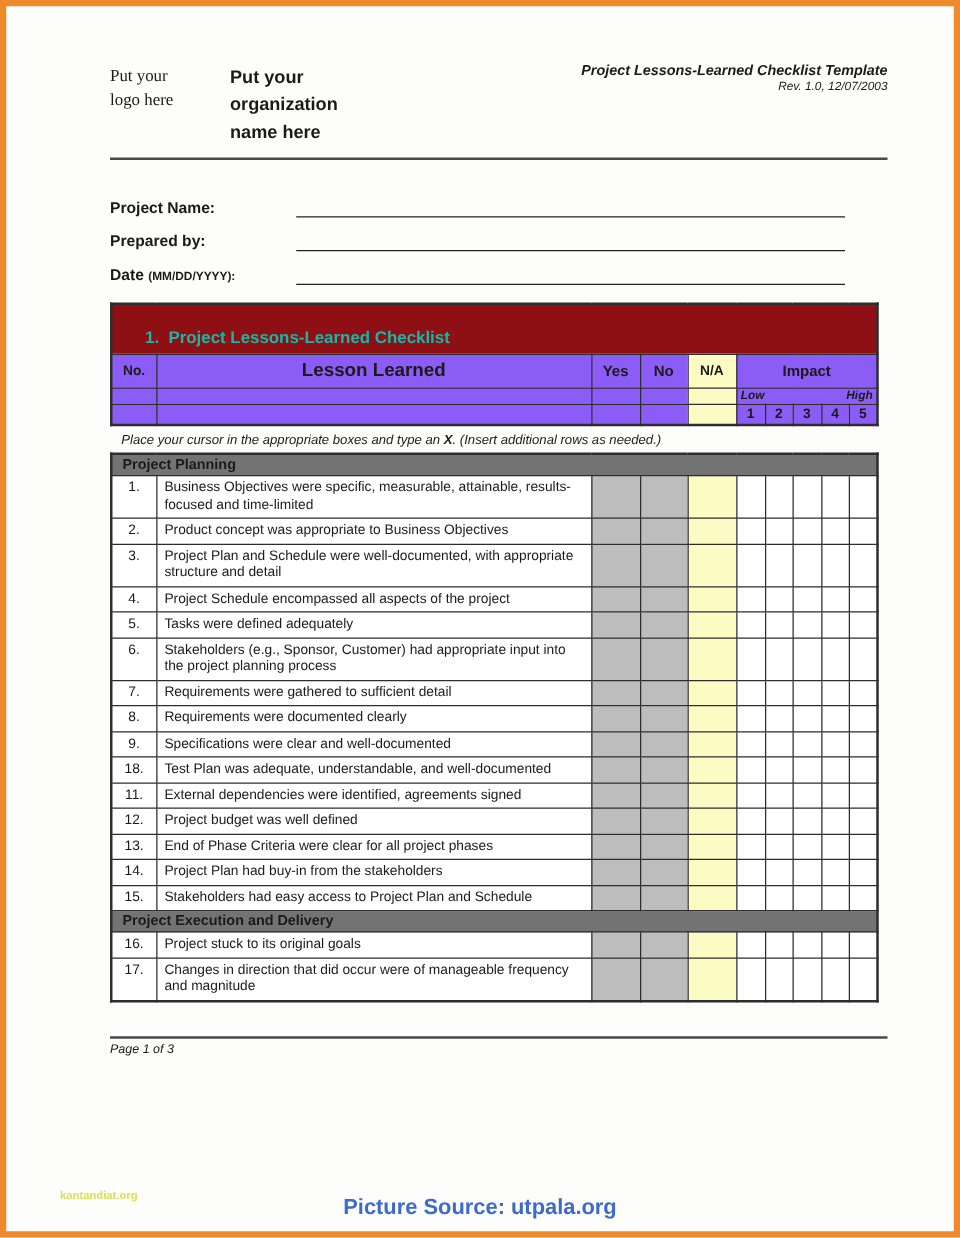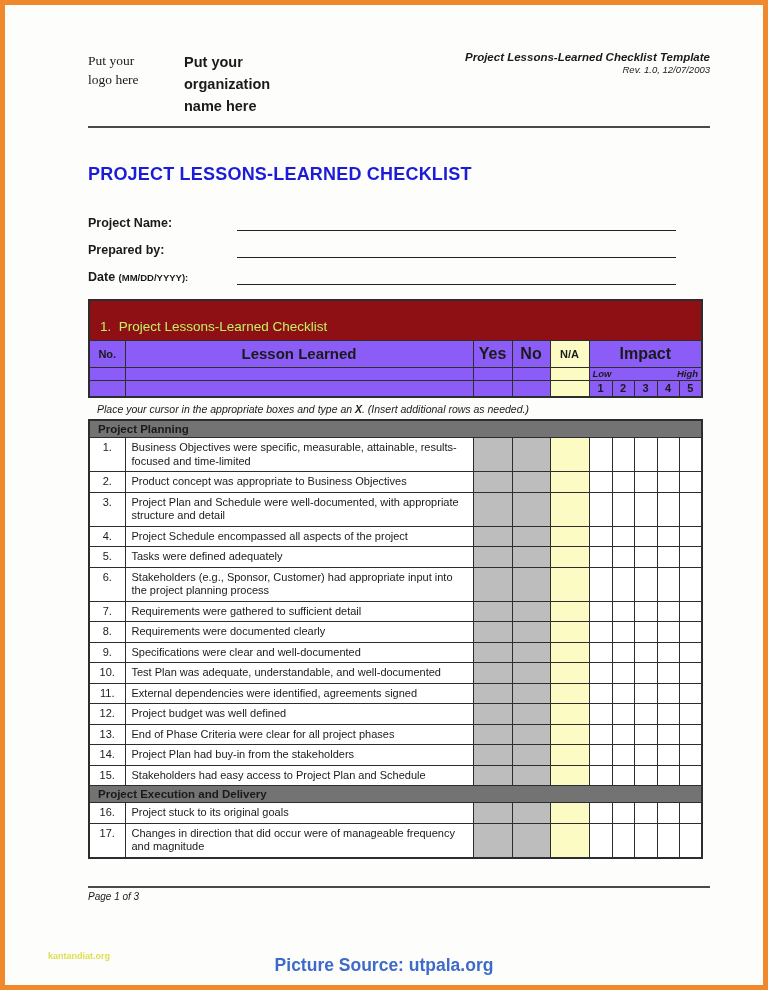--- a/index.html
+++ b/index.html
@@ -45,32 +45,32 @@
   .flabel .small { font-size: 9.5px; }
   .fline { width: 439px; border-bottom: 1.5px solid #222; height: 100%; }
 
   
   table { border-collapse: collapse; table-layout: fixed; width: 613px; font-size: 11px; }
   .tbl1 { margin-top: 14px; }
   td, th { border: 1px solid #2d2d2d; }
   table { border: 2px solid #2d2d2d; }
 
   .banner-cell {
-    background: #8e1014; color: #bef264;
+    background: #8e1014; color: #14b8a6;
     height: 40px; vertical-align: bottom;
-    padding: 0 0 6px 10px;
-    font-weight: normal; font-size: 13.5px; text-align: left;
+    padding: 0 0 6px 26px;
+    font-weight: bold; font-size: 13.5px; text-align: left;
     white-space: pre-wrap;
   }
   .h-gray { background: #8b5cf6; }
   .h-na   { background: #fbfbc3; }
   .hrow1 th { height: 27px; font-weight: bold; }
   .th-no { font-size: 11px; }
   .th-lesson { font-size: 15px; }
-  .th-small { font-size: 16px; }
+  .th-small { font-size: 12px; }
   .hrow2 td { height: 13px; }
   .lowhigh { display: flex; justify-content: space-between; padding: 0 3px;
              font-style: italic; font-weight: bold; font-size: 9.5px; }
   .hrow3 td { height: 17px; text-align: center; font-weight: bold; font-size: 11px; }
 
   .instruction { margin: 5px 0 4px 9px; font-style: italic; font-size: 10.5px; }
   .instruction b { font-weight: bold; }
 
   .c-section { background: #737373; font-weight: bold; font-size: 11.5px;
                padding: 2px 0 2px 8px; height: 17px; }
@@ -107,21 +107,20 @@
     <div class="org-ph">Put your
 organization
 name here</div>
     <div class="docmeta">
       <div class="doc-title">Project Lessons-Learned Checklist Template</div>
       <div class="doc-rev">Rev. 1.0, 12/07/2003</div>
     </div>
   </div>
   <hr class="hdr-rule">
 
-  <div class="main-title">PROJECT LESSONS-LEARNED CHECKLIST</div>
 
   <div class="fields">
     <div class="frow">
       <div class="flabel"><span>Project Name:</span><span class="small"></span></div>
       <div class="fline"></div>
     </div>
     <div class="frow">
       <div class="flabel"><span>Prepared by:</span><span class="small"></span></div>
       <div class="fline"></div>
     </div>
@@ -305,21 +304,21 @@
           <td class="c-gray"></td>
           <td class="c-gray"></td>
           <td class="c-na"></td>
           <td class="c-impact"></td>
           <td class="c-impact"></td>
           <td class="c-impact"></td>
           <td class="c-impact"></td>
           <td class="c-impact"></td>
         </tr>
         <tr>
-          <td class="c-no">10.</td>
+          <td class="c-no">18.</td>
           <td class="c-lesson">Test Plan was adequate, understandable, and well-documented</td>
           <td class="c-gray"></td>
           <td class="c-gray"></td>
           <td class="c-na"></td>
           <td class="c-impact"></td>
           <td class="c-impact"></td>
           <td class="c-impact"></td>
           <td class="c-impact"></td>
           <td class="c-impact"></td>
         </tr>

